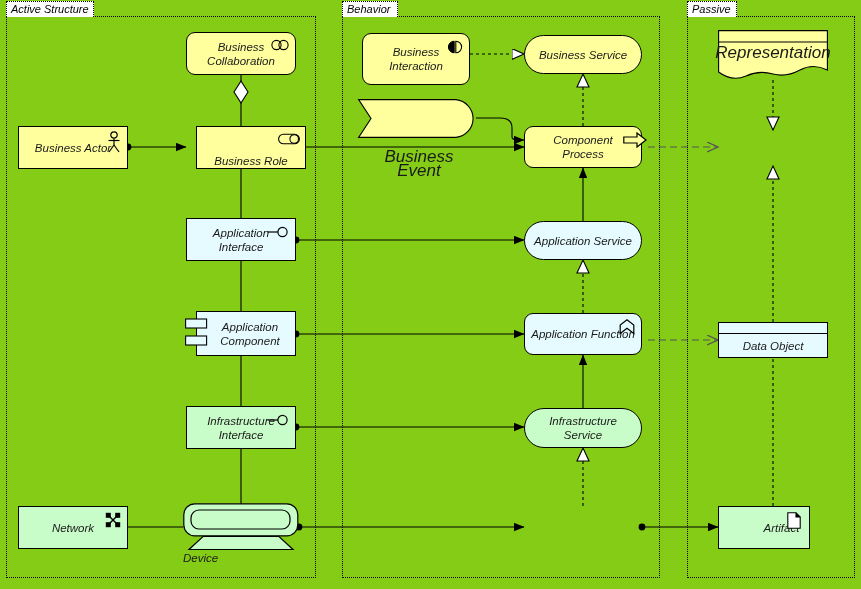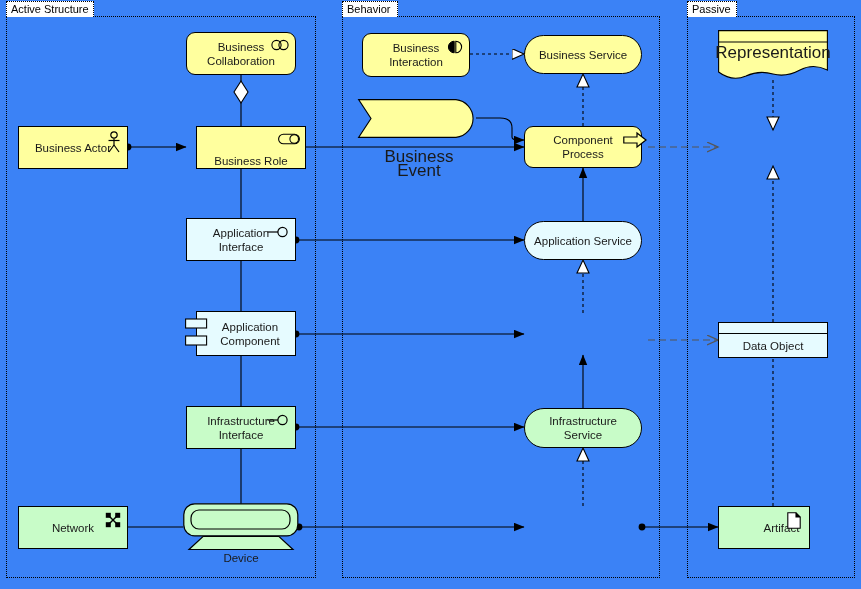--- a/index.html
+++ b/index.html
@@ -1,17 +1,17 @@
 <!DOCTYPE html>
 <html><head>
 <meta charset="utf-8">
 <style>
   html,body{margin:0;padding:0;background:#ffffff;}
   body{font-family:"Liberation Sans","DejaVu Sans",sans-serif;}
-  #canvas{position:relative;width:861px;height:589px;overflow:hidden;background:#3b82f6;}
+  #canvas{position:relative;width:861px;height:589px;overflow:hidden;background:#84cc16;font-style:italic;}
   #edges{position:absolute;left:0;top:0;width:861px;height:589px;}
 
   .lane{position:absolute;border:1px dotted #000;box-sizing:border-box;background:transparent;}
   .lane-tab{position:absolute;border:1px dotted #000;border-bottom:none;box-sizing:border-box;
             background:#fff;font-size:11px;color:#000;line-height:15px;padding:0 4px;white-space:nowrap;}
 
   .node{position:absolute;box-sizing:border-box;border:1px solid #000;
         display:flex;align-items:center;justify-content:center;text-align:center;
         font-size:11.5px;color:#1a1a1a;line-height:14px;}
   .node .lbl{display:block;padding:0 6px;pointer-events:none;}
@@ -28,21 +28,21 @@
   .icon svg{display:block;overflow:visible;}
 
   
   .shape-svg{position:absolute;}
   .shape-svg svg{display:block;overflow:visible;}
   .shape-label{position:absolute;display:flex;align-items:center;justify-content:center;
                text-align:center;font-size:17px;color:#1a1a1a;line-height:14px;pointer-events:none;}
 
   .obj-hdr{position:absolute;left:0;right:0;top:0;height:11px;border-bottom:1px solid #000;box-sizing:border-box;}
 
-  .device-cap{position:absolute;text-align:center;font-size:11.5px;color:#1a1a1a;}
+  .device-cap{position:absolute;text-align:left;font-size:11.5px;color:#1a1a1a;}
 </style>
 </head>
 <body>
 
 <div id="canvas">
 
   <svg id="edges" viewBox="0 0 861 589" xmlns="http://www.w3.org/2000/svg">
     <defs>
       <marker id="mk-filled" markerWidth="11" markerHeight="11" refX="9.5" refY="4" orient="auto">
         <path d="M0,0 L10,4 L0,8 z" fill="#000"></path>
@@ -150,21 +150,21 @@
   <div class="node biz rect" style="left:196px;top:126px;width:110px;height:43px;align-items:flex-end;">
     <span class="lbl">Business Role</span>
     <span class="icon" style="right:5px;top:6px;">
       <svg width="22" height="12" viewBox="0 0 22 12">
         <rect x="0.6" y="1.2" width="20.8" height="9.6" rx="4.8" fill="none" stroke="#000" stroke-width="1.1"></rect>
         <circle cx="16.2" cy="6" r="4.3" fill="none" stroke="#000" stroke-width="1.1"></circle>
       </svg>
     </span>
   </div>
 
-  <div class="node biz round" style="left:362px;top:33px;width:108px;height:44px;">
+  <div class="node biz round" style="left:362px;top:33px;width:108px;height:52px;">
     <span class="lbl">Business Interaction</span>
     <span class="icon" style="right:5px;top:6px;">
       <svg width="18" height="14" viewBox="0 0 18 14">
         <path d="M8.2,1.2 A5.8,5.8 0 0 0 8.2,12.8 z" fill="#000" stroke="#000" stroke-width="1"></path>
         <path d="M9.8,1.2 A5.8,5.8 0 0 1 9.8,12.8 z" fill="none" stroke="#000" stroke-width="1.1"></path>
       </svg>
     </span>
   </div>
 
   <div class="node biz pill" style="left:524px;top:35px;width:118px;height:39px;">
@@ -213,20 +213,28 @@
   <div class="node app rect" style="left:196px;top:311px;width:100px;height:45px;">
     <span class="lbl" style="padding-left:14px;">Application Component</span>
     <span class="icon" style="left:-12px;top:6px;">
       <svg width="24" height="32" viewBox="0 0 24 32">
         <rect x="0.6" y="1" width="21" height="9" fill="#e6fbff" stroke="#000" stroke-width="1.1"></rect>
         <rect x="0.6" y="18" width="21" height="9" fill="#e6fbff" stroke="#000" stroke-width="1.1"></rect>
       </svg>
     </span>
   </div>
 
+  <div class="node app round" style="left:524px;top:313px;width:118px;height:42px;">
+    <span class="lbl">Application Function</span>
+    <span class="icon" style="right:6px;top:5px;">
+      <svg width="16" height="16" viewBox="0 0 16 16">
+        <path d="M1.2,14.5 L1.2,6 L8,0.8 L14.8,6 L14.8,14.5 L8,9.2 z" fill="#e6fbff" stroke="#000" stroke-width="1.2" stroke-linejoin="miter"></path>
+      </svg>
+    </span>
+  </div>
 
   <div class="node app rect" style="left:718px;top:322px;width:110px;height:36px;padding-top:11px;">
     <span class="obj-hdr"></span>
     <span class="lbl">Data Object</span>
   </div>
 
   <div class="node tec rect" style="left:186px;top:406px;width:110px;height:43px;">
     <span class="lbl">Infrastructure Interface</span>
     <span class="icon" style="right:6px;top:7px;">
       <svg width="22" height="12" viewBox="0 0 22 12">

